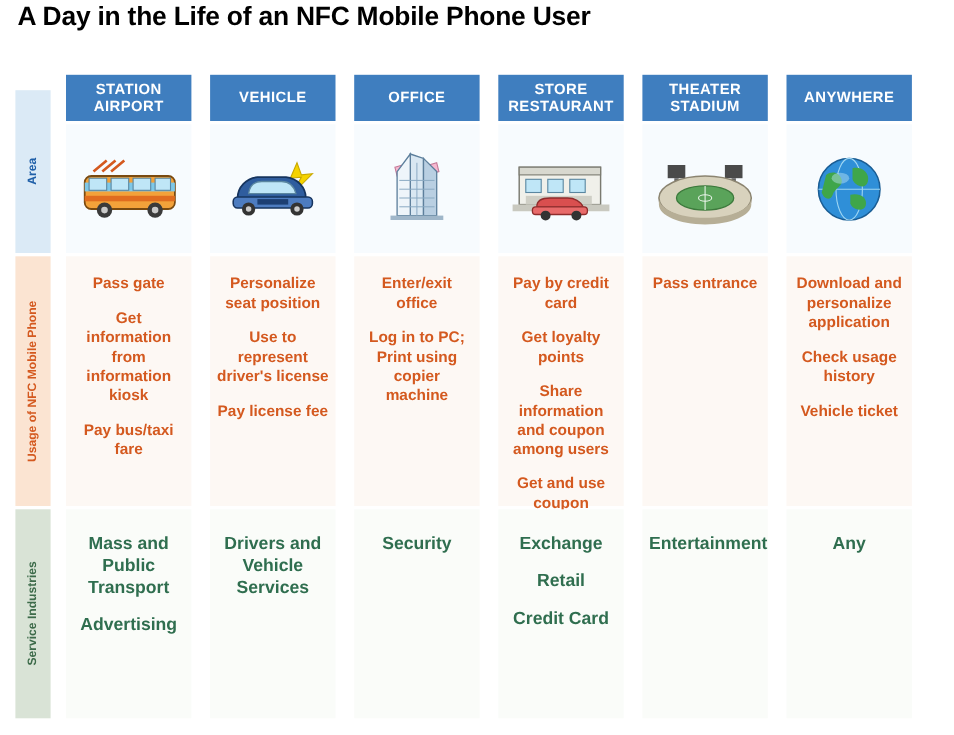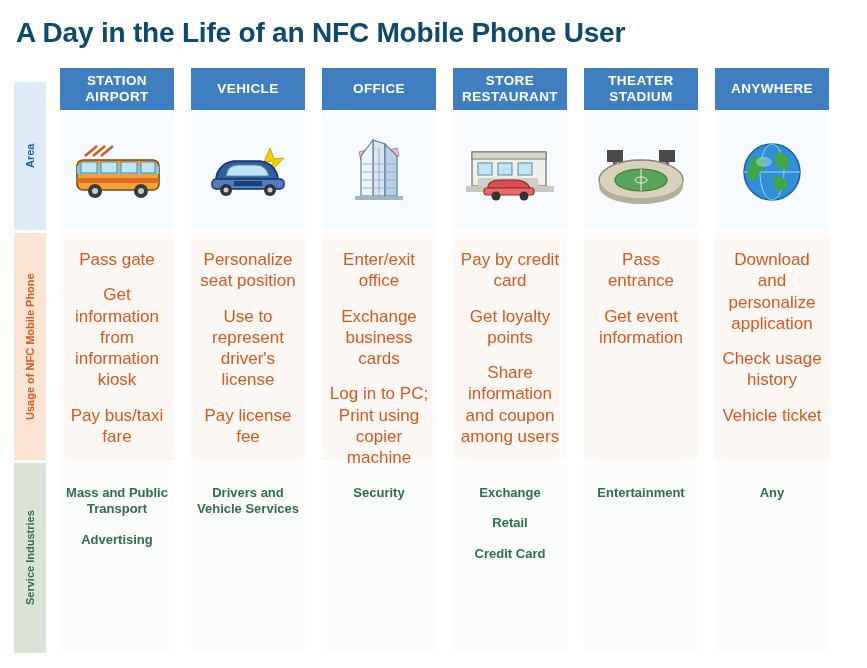--- a/index.html
+++ b/index.html
@@ -11,24 +11,24 @@
     width: 867px;
     height: 668px;
     font-family: "Liberation Sans", sans-serif;
     overflow: hidden;
     position: relative;
   }
 
   .page-title {
     position: absolute;
     left: 16px;
-    top: 17px;
-    font-size: 28px;
-    font-weight: bold;
-    color: #0c4a6e;
+    top: 2px;
+    font-size: 24px;
+    font-weight: bold;
+    color: #000000;
     letter-spacing: -0.2px;
   }
 
   .matrix {
     position: absolute;
     left: 14px;
     top: 68px;
     width: 840px;
     height: 585px;
   }
@@ -103,31 +103,31 @@
     display: flex;
     align-items: center;
     justify-content: center;
   }
   .cell-usage {
     top: 165px;
     height: 227px;
     background: #fdf8f4;
     padding: 16px 6px 6px 6px;
     color: #d4591f;
-    font-size: 17px;
-    font-weight: normal;
+    font-size: 14px;
+    font-weight: bold;
     line-height: 1.25;
   }
   .cell-service {
     top: 395px;
     height: 190px;
     background: #fafcf9;
     padding: 22px 6px 6px 6px;
     color: #2f6e4f;
-    font-size: 13px;
+    font-size: 16px;
     font-weight: bold;
     line-height: 1.25;
   }
   .entry { margin-bottom: 14px; }
   .entry:last-child { margin-bottom: 0; }
 
   .icon-wrap {
     width: 104px;
     height: 82px;
     display: flex;
@@ -222,21 +222,20 @@
             <line x1="34" y1="46" x2="66" y2="46"></line>
             <line x1="34" y1="54" x2="66" y2="54"></line>
             <line x1="50" y1="14" x2="50" y2="62"></line>
           </g>
           <rect x="26" y="62" width="48" height="4" fill="#9fb6c9"></rect>
         </svg>
       </div>
     </div>
     <div class="cell cell-usage">
       <div class="entry">Enter/exit office</div>
-      <div class="entry">Exchange business cards</div>
       <div class="entry">Log in to PC; Print using copier machine</div>
     </div>
     <div class="cell cell-service">
       <div class="entry">Security</div>
     </div>
   </div>
 
   <div class="col" style="left:439px">
     <div class="col-header" style="white-space:pre-line">STORE
 RESTAURANT</div>
@@ -283,21 +282,20 @@
           <ellipse cx="52" cy="44" rx="42" ry="20" fill="#d8d2bd" stroke="#8b8470" stroke-width="1.4"></ellipse>
           <ellipse cx="52" cy="44" rx="26" ry="11" fill="#5aa35a" stroke="#3c7a3c" stroke-width="1.2"></ellipse>
           <line x1="52" y1="33" x2="52" y2="55" stroke="#e8f3e8" stroke-width="1"></line>
           <ellipse cx="52" cy="44" rx="6" ry="3" fill="none" stroke="#e8f3e8" stroke-width="1"></ellipse>
           <path d="M10 44 C10 54 28 62 52 62 C76 62 94 54 94 44 L94 50 C94 60 76 68 52 68 C28 68 10 60 10 50 Z" fill="#b6ae96"></path>
         </svg>
       </div>
     </div>
     <div class="cell cell-usage">
       <div class="entry">Pass entrance</div>
-      <div class="entry">Get event information</div>
     </div>
     <div class="cell cell-service">
       <div class="entry">Entertainment</div>
     </div>
   </div>
 
   <div class="col" style="left:701px">
     <div class="col-header" style="white-space:pre-line">ANYWHERE</div>
     <div class="cell cell-area">
       <div class="icon-wrap">

